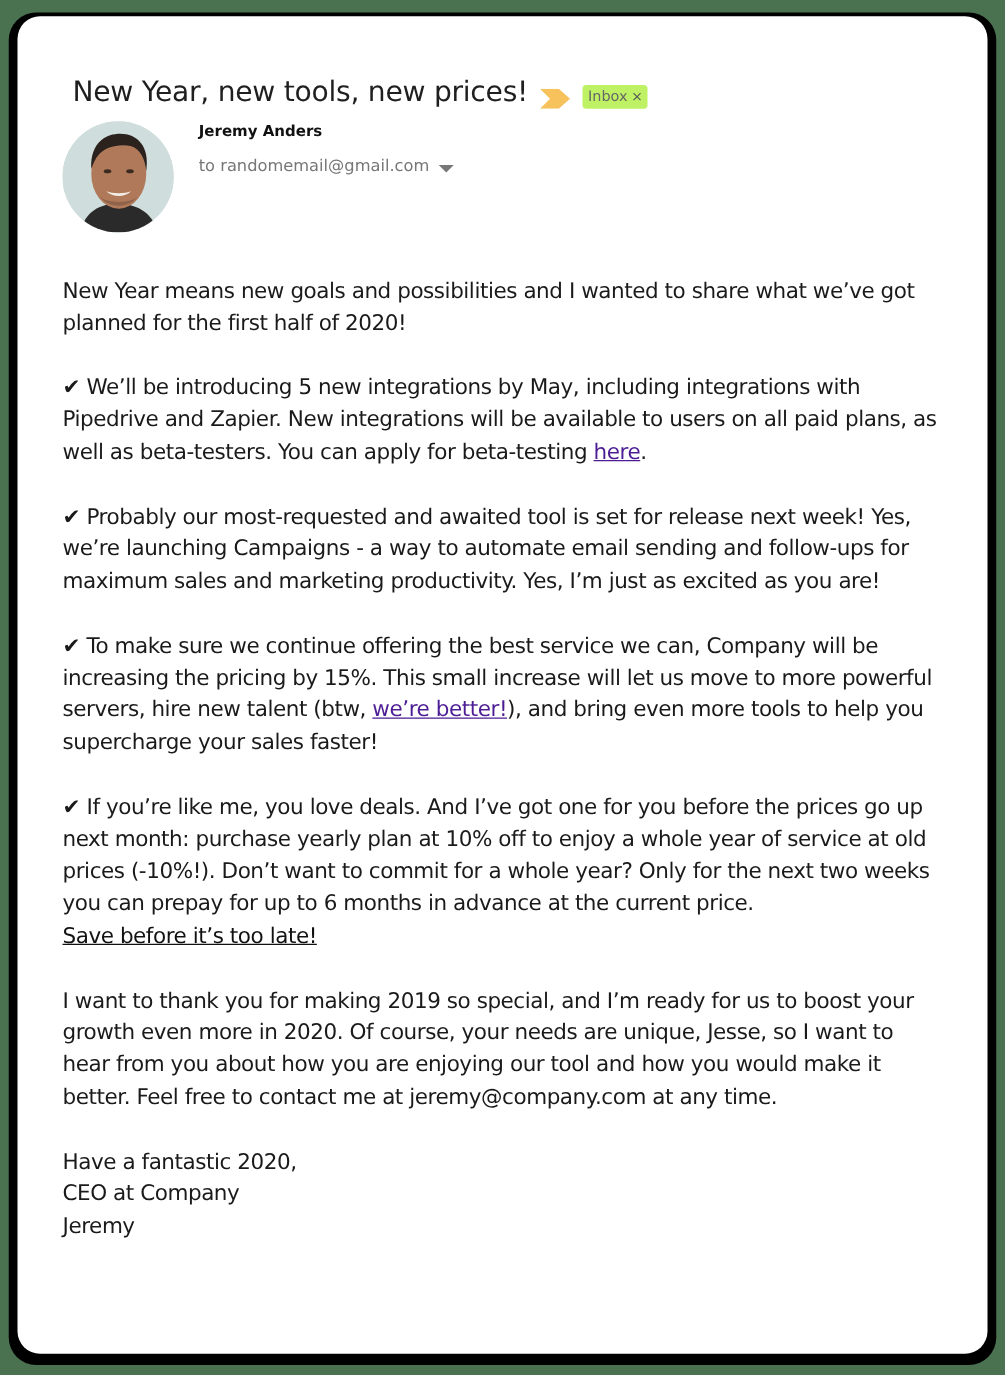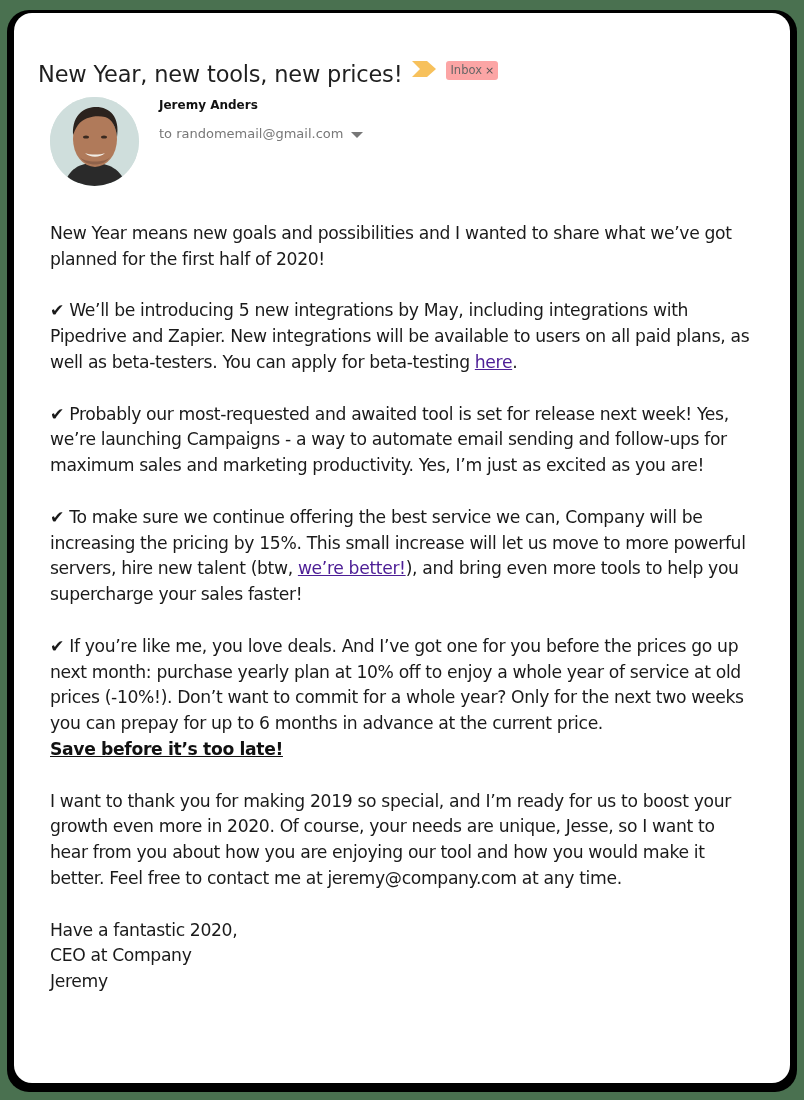--- a/index.html
+++ b/index.html
@@ -20,37 +20,37 @@
     .card {
       position: absolute;
       left: 14px; top: 13px;
       width: 776px; height: 1070px;
       background: #fff;
       border-radius: 18px;
       color: #1a1a1a;
     }
     .subject-row {
       position: absolute;
-      left: 24px; top: 48px;
-      display: flex; align-items: flex-start;
+      left: 44px; top: 48px;
+      display: flex; align-items: flex-end;
       white-space: nowrap;
     }
     .subject {
       font-size: 22.5px;
       color: #1f1f1f;
       letter-spacing: -0.2px;
     }
     .importance-icon {
       margin-left: 10px;
       width: 24px; height: 16px;
       display: inline-block;
     }
     .label-badge {
       margin-left: 10px;
-      background: #fca5a5;
+      background: #bef264;
       color: #666;
       font-size: 11.5px;
       padding: 2px 4px 3px 4px;
       border-radius: 3px;
       display: inline-flex; align-items: center;
     }
     .label-badge .x { margin-left: 3px; font-size: 11px; color: #555; }
     .avatar {
       position: absolute;
       left: 36px; top: 84px;
@@ -85,21 +85,21 @@
       left: 36px; top: 208px;
       width: 700px;
       font-size: 17.2px;
       line-height: 25.8px;
       color: #1a1a1a;
       letter-spacing: -0.35px;
     }
     .body p { margin: 0 0 25.8px 0; }
     .body p.tight { margin: 0; }
     .body a { color: #4c1d95; text-decoration: underline; }
-    .body .strong-link { font-weight: bold; text-decoration: underline; color: #111; }
+    .body .strong-link { font-weight: normal; text-decoration: underline; color: #111; }
   </style>
 </head>
 <body>
 
 <div class="card-shadow"></div>
 <div class="card">
 
   <div class="subject-row">
     <span class="subject">New Year, new tools, new prices!</span>
     <span class="importance-icon">

